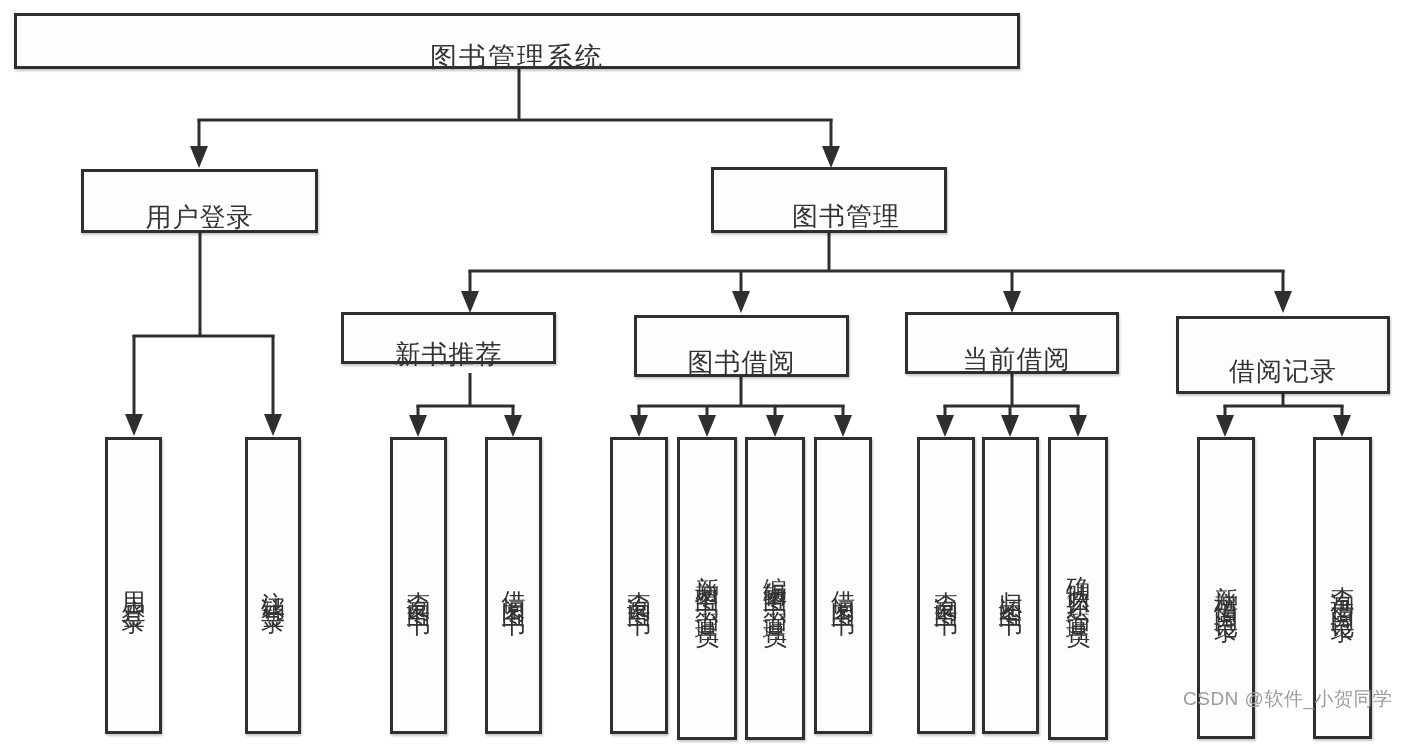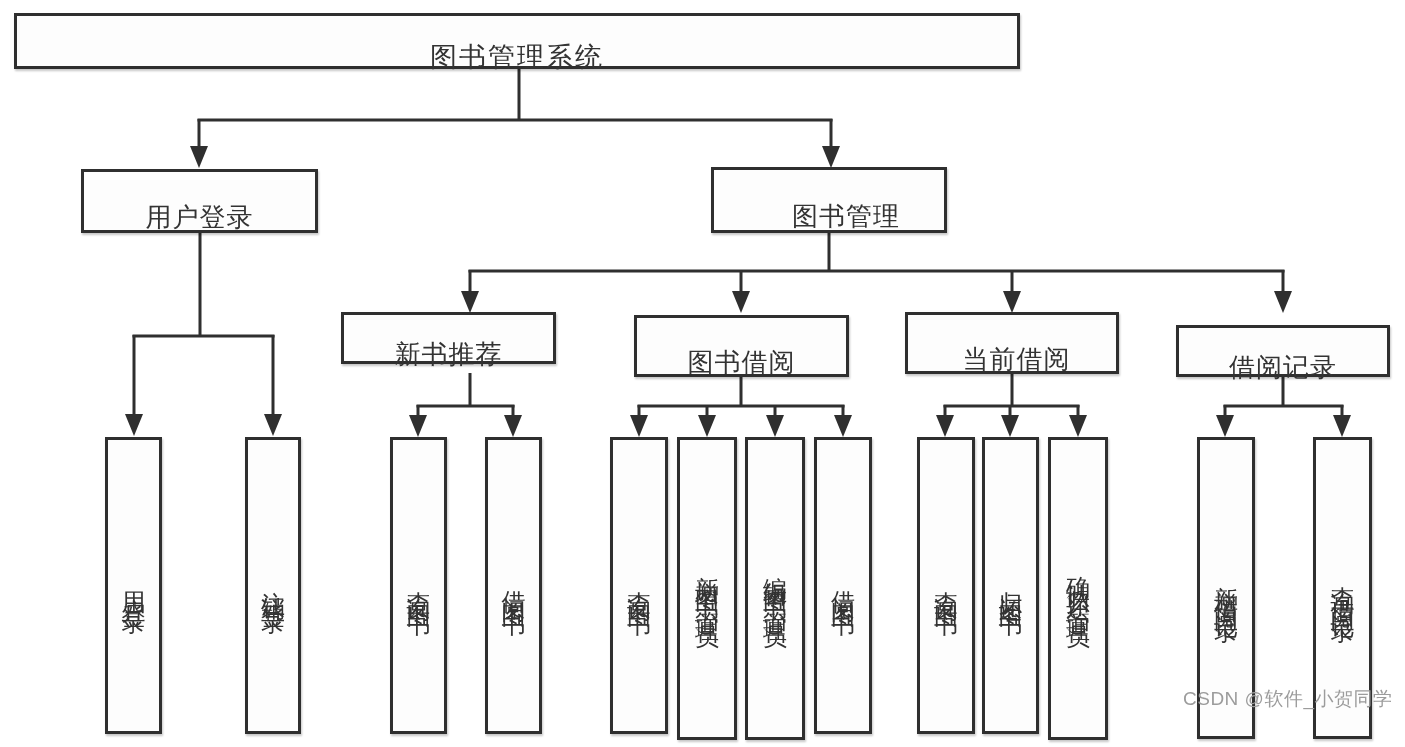--- a/index.html
+++ b/index.html
@@ -99,21 +99,21 @@
 
   <div class="node" style="left:341px;top:312px;width:215px;height:52px;">
     <span class="hlabel">新书推荐</span>
   </div>
   <div class="node" style="left:634px;top:315px;width:215px;height:62px;">
     <span class="hlabel">图书借阅</span>
   </div>
   <div class="node" style="left:905px;top:312px;width:214px;height:62px;padding-left:9px;">
     <span class="hlabel">当前借阅</span>
   </div>
-  <div class="node" style="left:1176px;top:325px;width:214px;height:52px;">
+  <div class="node" style="left:1176px;top:316px;width:214px;height:78px;">
     <span class="hlabel">借阅记录</span>
   </div>
 
   <div class="node" style="left:105px;top:437px;width:57px;height:297px;">
     <span class="vlabel">用户登录</span>
   </div>
   <div class="node" style="left:245px;top:437px;width:56px;height:297px;">
     <span class="vlabel">注销登录</span>
   </div>
   <div class="node" style="left:390px;top:437px;width:57px;height:297px;">

